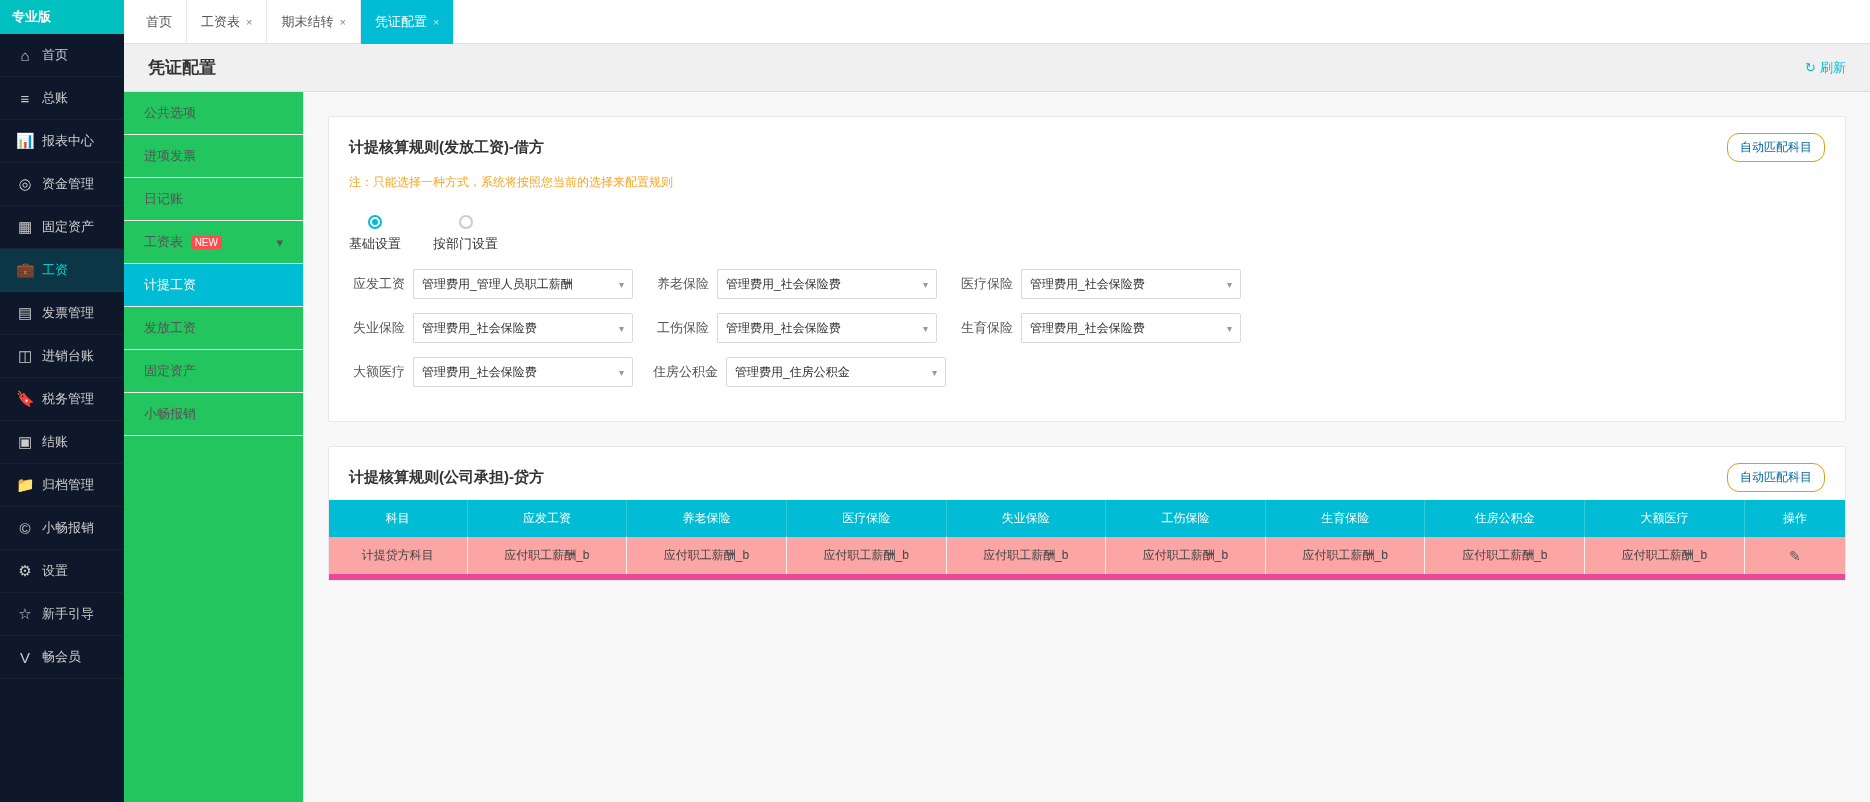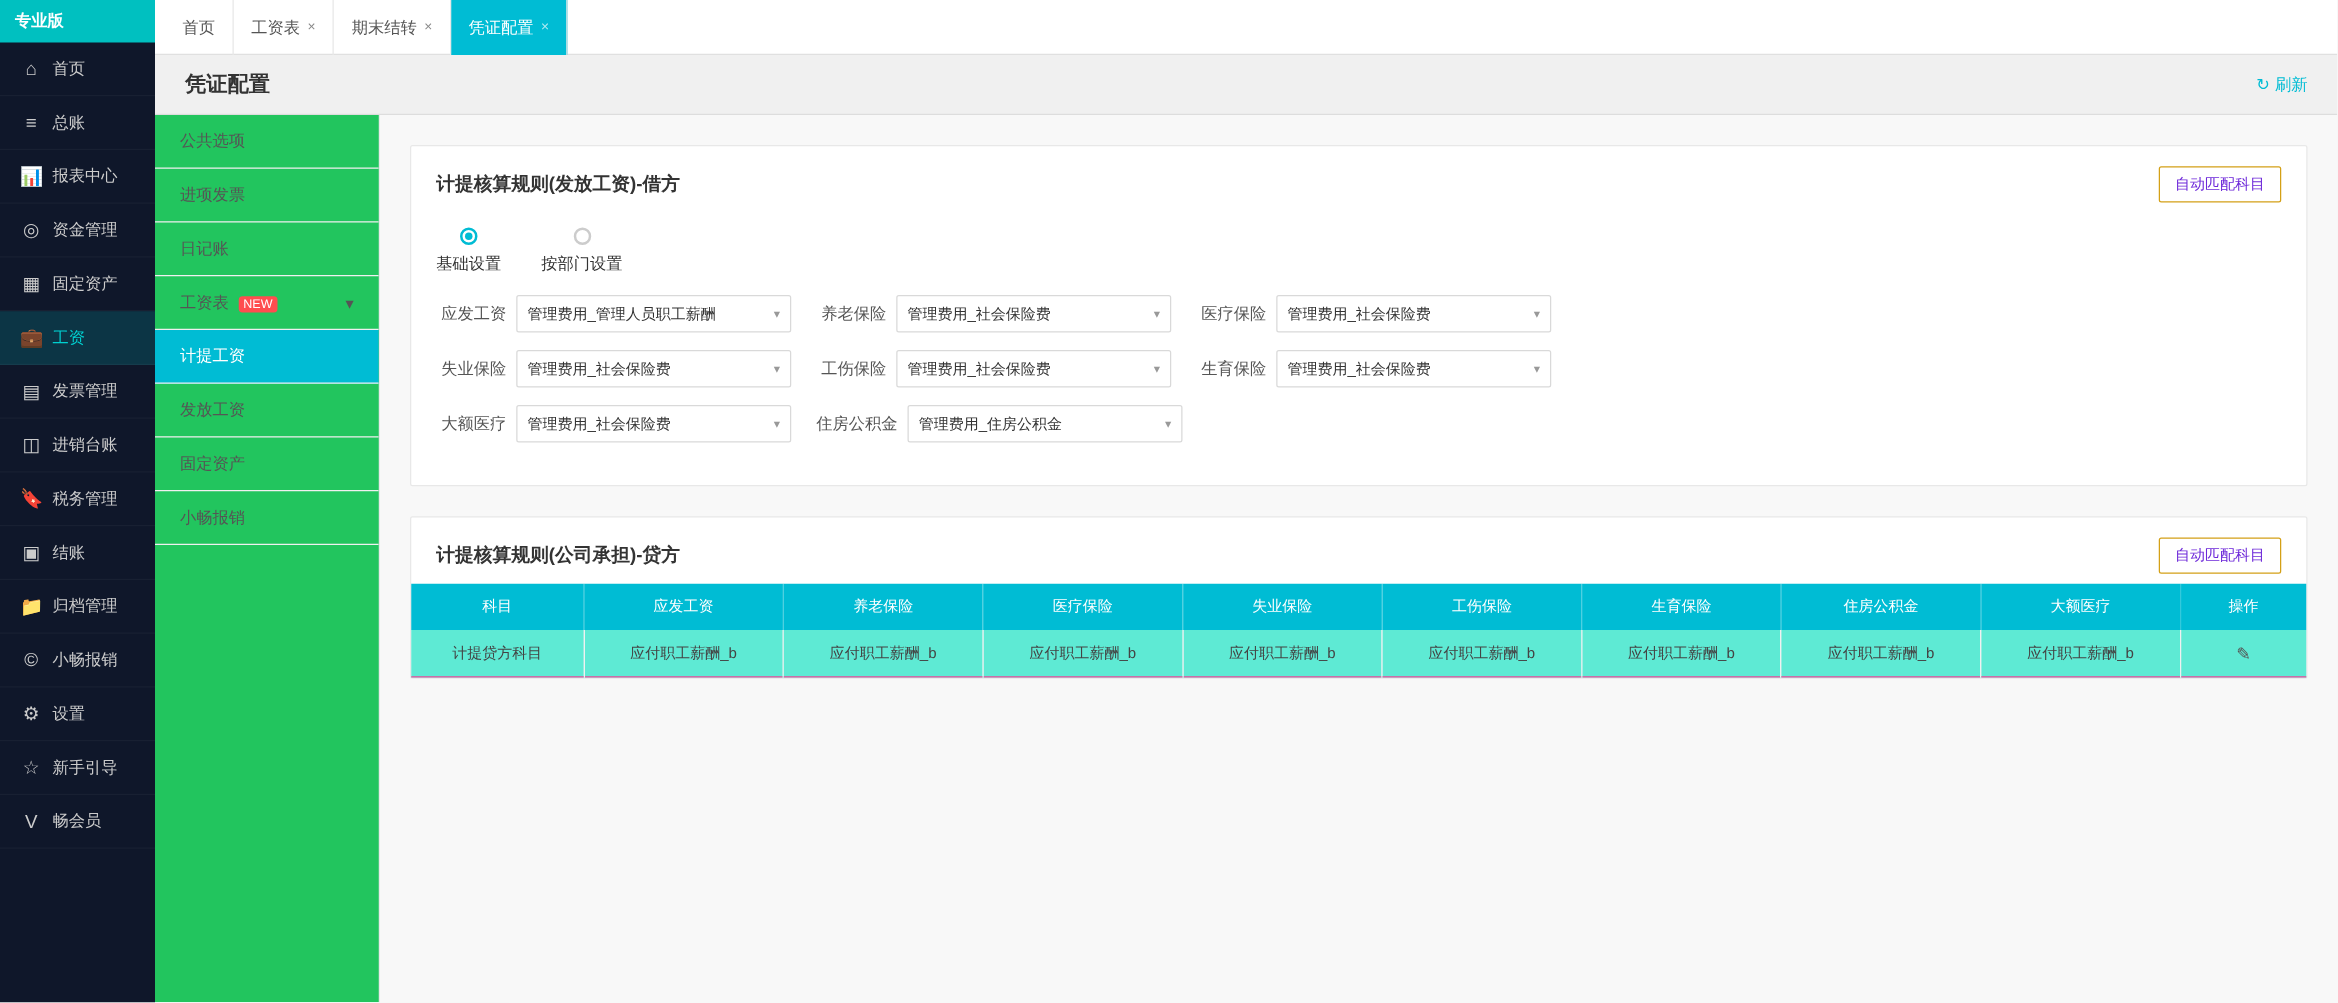--- a/index.html
+++ b/index.html
@@ -259,24 +259,24 @@
     }
     .chevron-down {
       font-size: 10px;
       color: #999;
       flex-shrink: 0;
     }
 
     
     .auto-match-btn {
       border: 1px solid #d4a017;
-      color: #6d28d9;
+      color: #0369a1;
       background: #fff;
       padding: 5px 12px;
-      border-radius: 2px;
+      border-radius: 12px;
       cursor: pointer;
       font-size: 12px;
     }
 
     
     .data-table {
       width: 100%;
       border-collapse: collapse;
       font-size: 12px;
     }
@@ -285,22 +285,22 @@
       color: white;
     }
     .data-table thead th {
       padding: 10px 20px;
       text-align: center;
       font-weight: normal;
       border-right: 1px solid rgba(255,255,255,0.2);
     }
     .data-table thead th:last-child { border-right: none; }
     .data-table tbody tr {
-      background: #5eead4;
-      border-bottom: 1px solid #ec4899;
+      background: #fca5a5;
+      border-bottom: 6px solid #ec4899;
     }
     .data-table tbody td {
       padding: 10px 8px;
       text-align: center;
       color: #444;
       border-right: 1px solid #f0f0f0;
     }
     .data-table tbody td:last-child { border-right: none; }
     .edit-icon { color: #555; cursor: pointer; font-size: 14px; }
   </style>
@@ -432,20 +432,21 @@
         </div>
       </div>
 
       <div class="content-area">
 
         <div class="section">
           <div class="section-header">
             <span>计提核算规则(发放工资)-借方</span>
             <button class="auto-match-btn">自动匹配科目</button>
           </div>
+          <div class="section-note">注：只能选择一种方式，系统将按照您当前的选择来配置规则</div>
           <div class="section-body">
 
             <div class="radio-group">
               <label class="radio-item">
                 <div class="radio-circle checked"></div>
                 <span>基础设置</span>
               </label>
               <label class="radio-item">
                 <div class="radio-circle"></div>
                 <span>按部门设置</span>

